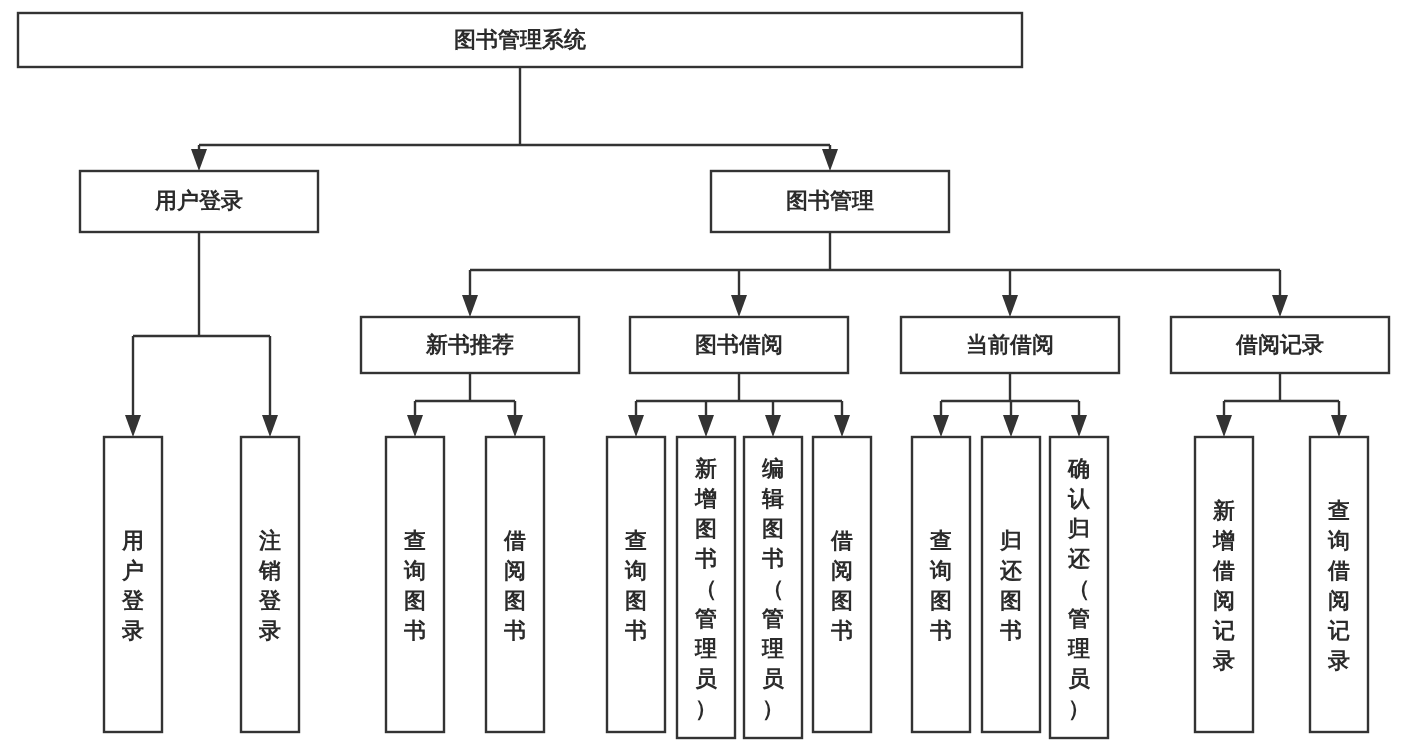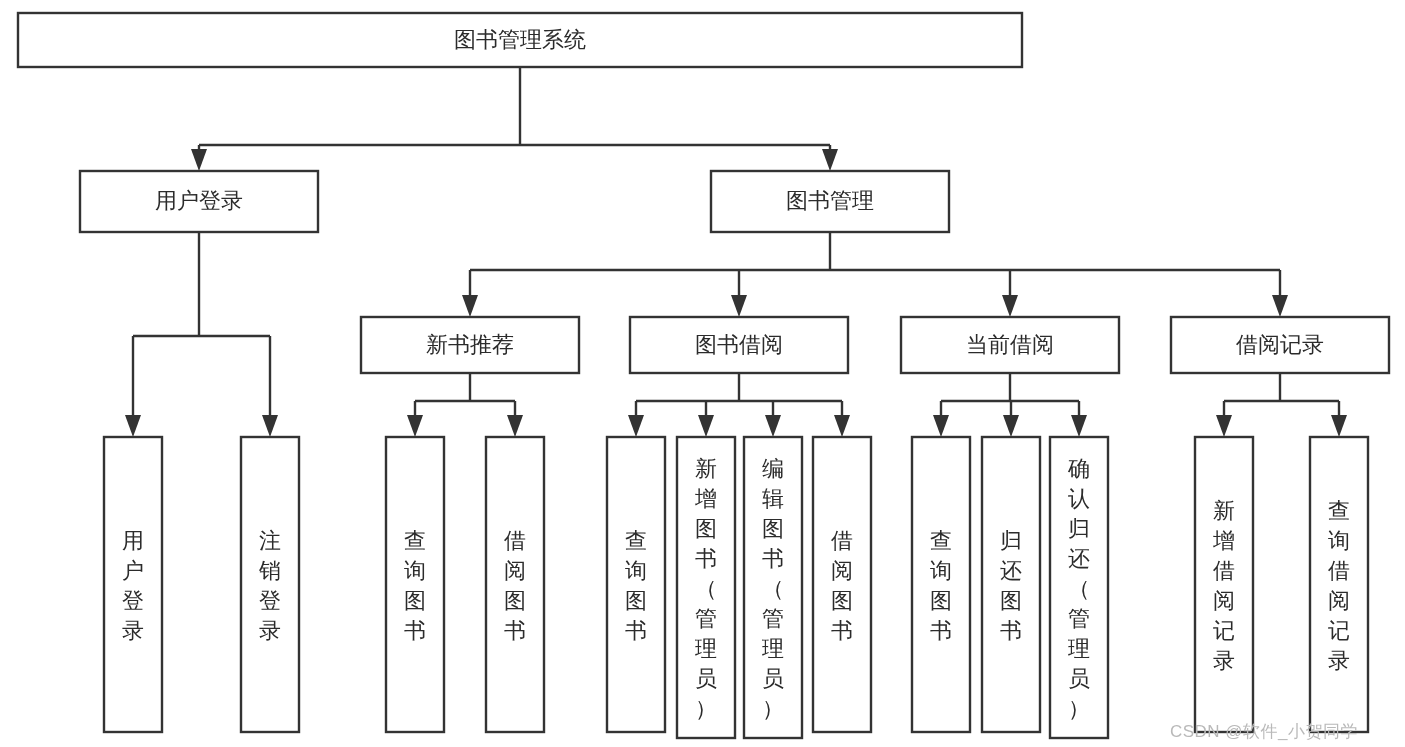--- a/index.html
+++ b/index.html
@@ -11,20 +11,21 @@
     width: 1405px;
     height: 747px;
     font-family: "Liberation Sans", "DejaVu Sans", sans-serif;
     overflow: hidden;
   }
   #diagram-root {
     position: relative;
     width: 1366px;
     height: 747px;
     background: #ffffff;
+    font-weight: bold;
   }
   svg#tree-svg {
     position: absolute;
     left: 0;
     top: 0;
     width: 1405px;
     height: 747px;
     display: block;
   }
   .node-box {
@@ -216,14 +217,13 @@
         <g>
           <rect x="1195" y="437" width="58" height="295" class="node-box"></rect>
           <text x="1224" class="node-label-v"><tspan x="1224" y="517.9">新</tspan><tspan x="1224" y="547.9">增</tspan><tspan x="1224" y="577.9">借</tspan><tspan x="1224" y="607.9">阅</tspan><tspan x="1224" y="637.9">记</tspan><tspan x="1224" y="667.9">录</tspan></text>
         </g>
         <g>
           <rect x="1310" y="437" width="58" height="295" class="node-box"></rect>
           <text x="1339" class="node-label-v"><tspan x="1339" y="517.9">查</tspan><tspan x="1339" y="547.9">询</tspan><tspan x="1339" y="577.9">借</tspan><tspan x="1339" y="607.9">阅</tspan><tspan x="1339" y="637.9">记</tspan><tspan x="1339" y="667.9">录</tspan></text>
         </g>
       </g>
   </svg>
-  <div class="watermark">CSDN @软件_小贺同学</div>
 </div>
 
 </body></html>

